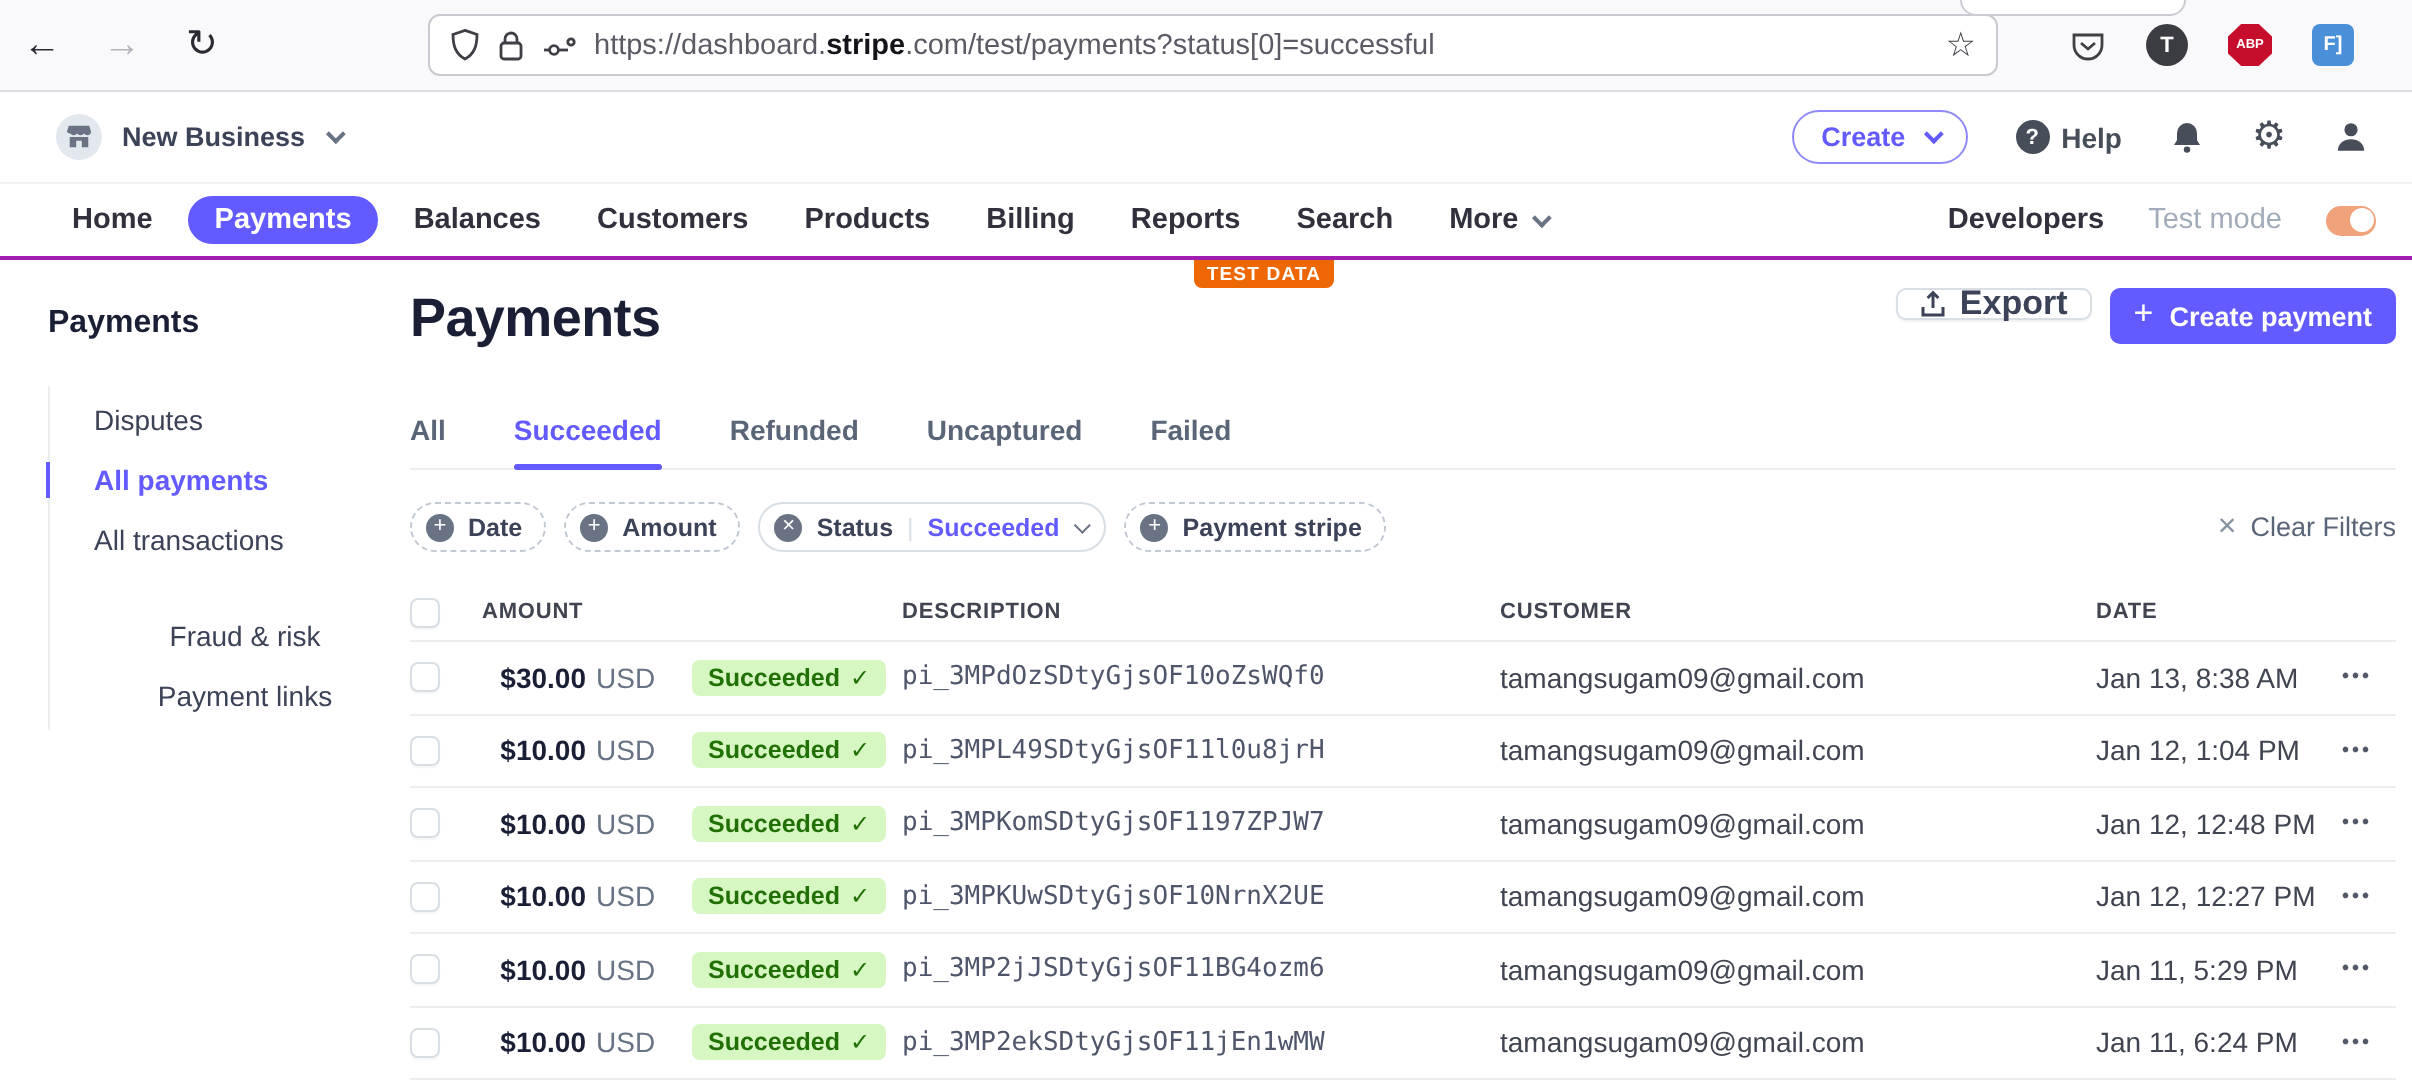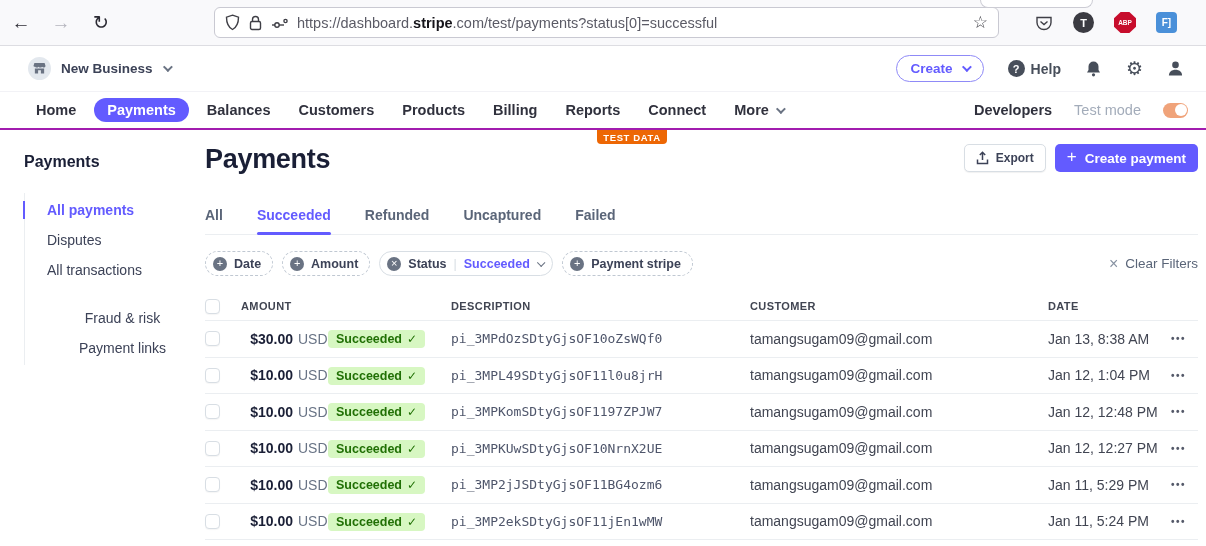--- a/index.html
+++ b/index.html
@@ -77,22 +77,22 @@
   .side-item.sub { padding-left:22px; }
   .side-item.top { padding-left:15px;text-align:center; }
   .side-item.active { color:#635bff; font-weight:700; }
   .side-item.active::before { content:""; position:absolute; left:-2px; top:6px; bottom:6px; width:2px; background:#635bff; }
   .side-gap { height:18px; }
 
   .main { flex:1; padding:14px 8px 0 0; }
   .main-head { display:flex; align-items:flex-start; }
   .page-title { font-size:27px; font-weight:700; color:#1a1f36; letter-spacing:-0.3px; }
   .head-btns { margin-left:auto; display:flex; gap:9px; }
-  .btn-export { display:flex; align-items:center; gap:7px; height:28px; padding:0 11px; background:#fff;
-    border:1px solid #d8dee4; border-radius:5px; font-size:12px; font-weight:700; color:#3c4257;
+  .btn-export { display:flex; align-items:center; gap:7px; height:16px; padding:0 11px; background:#fff;
+    border:1px solid #d8dee4; border-radius:5px; font-size:17px; font-weight:700; color:#3c4257;
     box-shadow:0 1px 1px rgba(0,0,0,0.06); }
   .btn-create { display:flex; align-items:center; gap:8px; height:28px; padding:0 12px; background:#635bff;
     border-radius:5px; font-size:13.5px; font-weight:700; color:#fff; }
   .btn-create .plus { font-size:17px; font-weight:400; margin-top:-2px; }
 
   .tabs { display:flex; gap:34px; margin-top:32px; border-bottom:1px solid #ebeef1; }
   .tab { font-size:14px; font-weight:600; color:#5a6578; padding-bottom:11px; position:relative; }
   .tab.active { color:#635bff; font-weight:700; }
   .tab.active::after { content:""; position:absolute; left:0; right:0; bottom:-1px; height:3px;
     background:#635bff; border-radius:2px; }
@@ -114,21 +114,21 @@
   
   .table { margin-top:16px; }
   .thead, .trow { display:flex; align-items:center; border-bottom:1px solid #ebeef1; }
   .thead { height:29px; }
   .trow { height:36.5px; }
   .c-check { width:36px; display:flex; align-items:center; }
   .checkbox { width:15px; height:15px; border:1px solid #d8dee4; border-radius:4px; background:#fff;
     box-shadow:0 1px 1px rgba(0,0,0,0.04); }
   .c-amtgroup { width:210px; display:flex; align-items:center; }
   .c-amount { width:52px; text-align:right; font-size:14px; font-weight:700; color:#1a1f36; }
-  .c-currency { width:35px; padding-left:5px; font-size:14px; color:#687385; }
+  .c-currency { width:53px; padding-left:5px; font-size:14px; color:#687385; }
   .c-status { width:105px; }
   .badge { display:inline-flex; align-items:center; gap:5px; background:#d7f7c2; color:#217005;
     font-size:12.5px; font-weight:700; padding:2px 8px; border-radius:4px; }
   .badge .check { font-size:12px; font-weight:400; }
   .c-desc { width:299px; font-family:"DejaVu Sans Mono","Liberation Mono",monospace; font-size:13px;
     color:#4f566b; white-space:nowrap; overflow:hidden; }
   .c-customer { width:298px; font-size:14px; color:#414552; }
   .c-date { flex:1; font-size:14px; color:#414552; }
   .c-dots { width:33px; text-align:right; color:#545969; font-size:10px; letter-spacing:1.5px;
     font-weight:700; padding-right:12px; }
@@ -220,21 +220,21 @@
 
   <div class="mainnav">
     <div class="nav-items">
       <span class="nav-item">Home</span>
       <span class="nav-item active">Payments</span>
       <span class="nav-item">Balances</span>
       <span class="nav-item">Customers</span>
       <span class="nav-item">Products</span>
       <span class="nav-item">Billing</span>
       <span class="nav-item">Reports</span>
-      <span class="nav-item">Connect</span>
+      <span class="nav-item">Search</span>
       <span class="nav-item more">
           <span>More</span>
           <span class="chev"></span>
         </span>
     </div>
     <div class="mainnav-right">
       <span class="developers">Developers</span>
       <span class="testmode-label">Test mode</span>
       <span class="toggle">
           <span class="knob"></span>
@@ -242,22 +242,22 @@
     </div>
   </div>
   <div class="testdata-wrap">
       <div class="testdata">TEST DATA</div>
     </div>
 
   <div class="content">
     <div class="sidebar">
       <div class="side-heading">Payments</div>
       <div class="side-list">
+        <div class="side-item sub">Disputes</div>
         <div class="side-item sub active">All payments</div>
-        <div class="side-item sub">Disputes</div>
         <div class="side-item sub">All transactions</div>
         <div class="side-gap"></div>
         <div class="side-item top">Fraud &amp; risk</div>
         <div class="side-item top">Payment links</div>
       </div>
     </div>
 
     <div class="main">
       <div class="main-head">
         <div class="page-title">Payments</div>
@@ -421,19 +421,19 @@
           <span class="c-amtgroup">
             <span class="c-amount">$10.00</span>
             <span class="c-currency">USD</span>
             <span class="c-status"><span class="badge">
                   <span>Succeeded</span>
                   <span class="check">✓</span>
                 </span></span>
           </span>
           <span class="c-desc">pi_3MP2ekSDtyGjsOF11jEn1wMW</span>
           <span class="c-customer">tamangsugam09@gmail.com</span>
-          <span class="c-date">Jan 11, 5:24 PM</span>
+          <span class="c-date">Jan 11, 6:24 PM</span>
           <span class="c-dots">•••</span>
         </div>
       </div>
     </div>
   </div>
 </div>
 
 </body></html>

